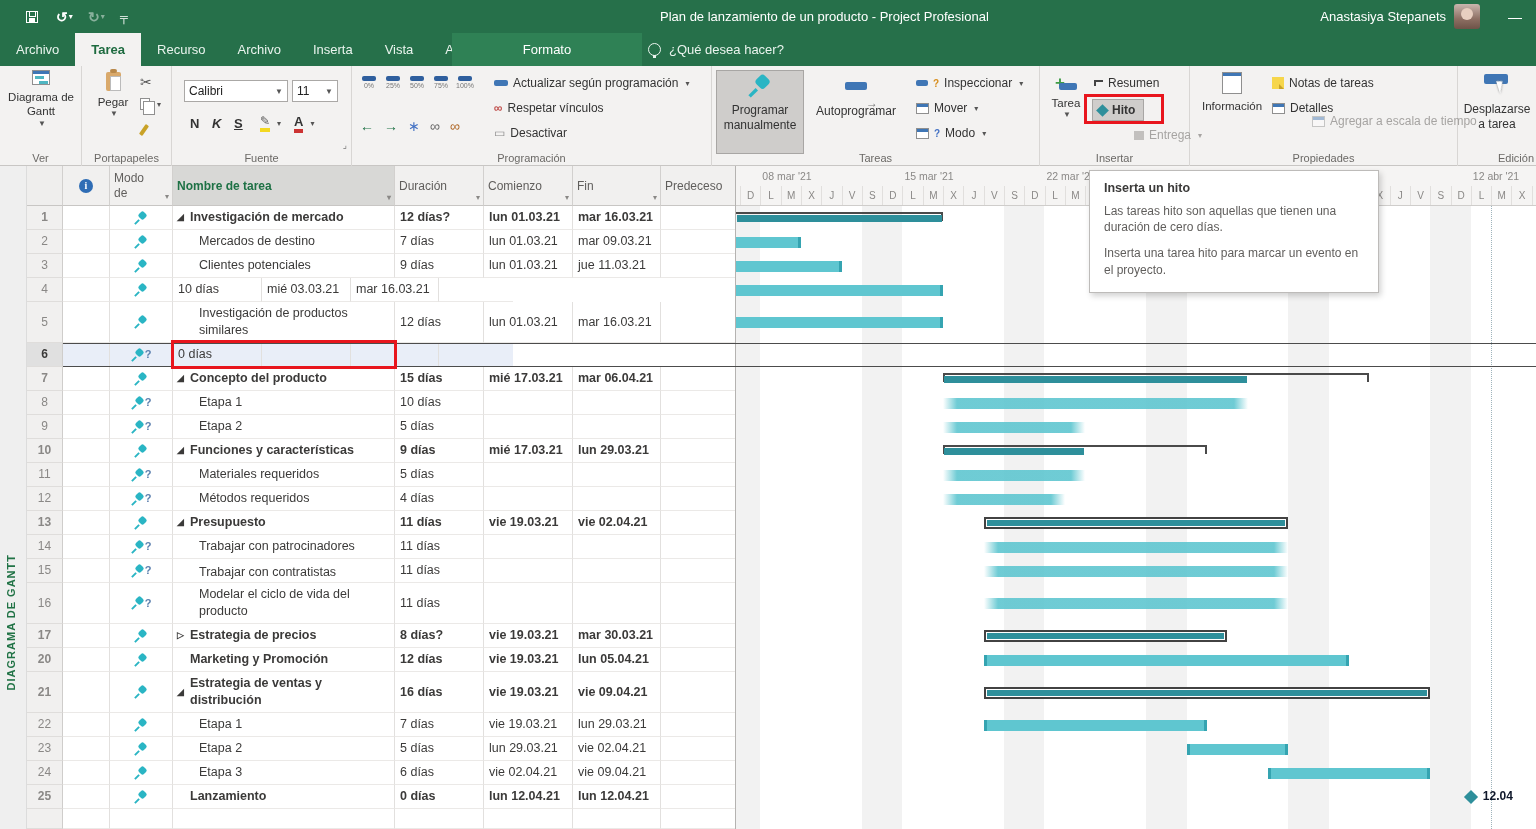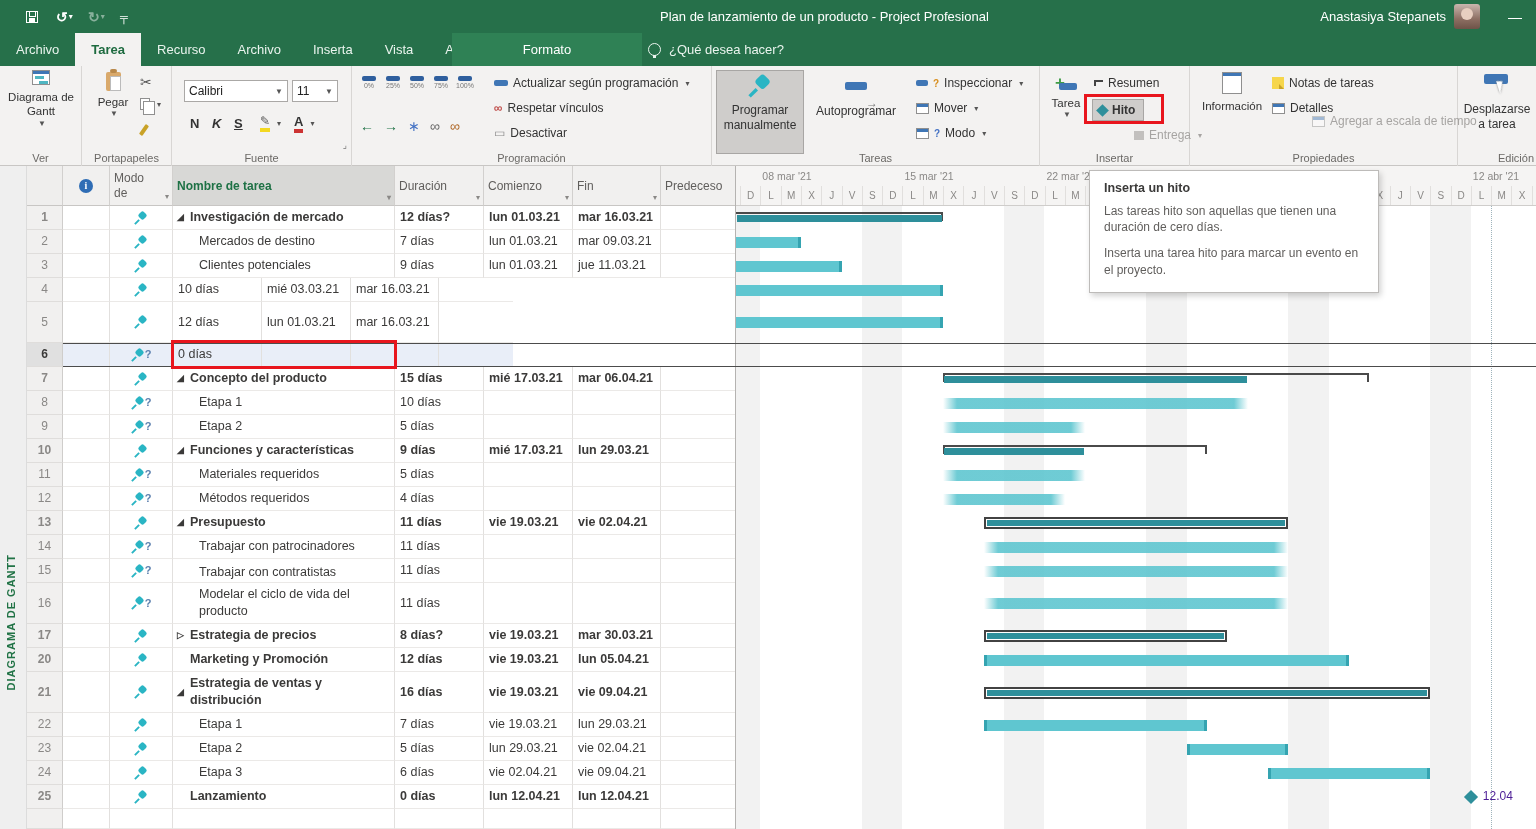--- a/index.html
+++ b/index.html
@@ -118,21 +118,21 @@
   .bar-task .capL, .bar-task .capR { position:absolute; top:0; width:3px; height:11px; background:#35a4b1; }
   .bar-task .capL { left:0; } .bar-task .capR { right:0; }
   .bar-pending { height:11px; background:linear-gradient(90deg, rgba(95,198,208,0) 0, rgba(95,198,208,.9) 14px, rgba(95,198,208,.9) calc(100% - 14px), rgba(95,198,208,0) 100%); }
   .bar-outlined { height:12px; background:#2e8f9b; border:2px solid #424242; box-shadow:inset 0 0 0 1px #fff; }
   .bar-summary { height:13px; }
   .bar-summary .topline { position:absolute; left:0; right:0; top:0; height:2px; background:#4a4a4a; }
   .bar-summary .hookL, .bar-summary .hookR { position:absolute; top:0; width:2px; height:9px; background:#4a4a4a; }
   .bar-summary .hookL { left:0; } .bar-summary .hookR { right:0; }
   .bar-summary .fill { position:absolute; left:1px; top:3px; height:7px; background:#2e8f9b; }
   .gms { position:absolute; width:10px; height:10px; background:#2e8f9b; transform:rotate(45deg); }
-  .gms-label { position:absolute; font-size:12px; font-weight:normal; color:#4c1d95; white-space:nowrap; }
+  .gms-label { position:absolute; font-size:12px; font-weight:bold; color:#0f172a; white-space:nowrap; }
   #row6lines { left:63px; top:343px; width:1473px; height:24px; border-top:1px solid #4c4c4c; border-bottom:1px solid #4c4c4c; z-index:5; pointer-events:none; }
 </style>
 </head>
 <body>
 
 <div id="titlebar" class="abs">
   <div class="qat abs" style="left:26px;">
       <span class="i-save"></span>
     </div>
   <div class="qat abs" style="left:56px;">
@@ -451,20 +451,23 @@
       <div class="td" style="width: 89px;">10 días</div>
       <div class="td" style="width: 89px;">mié 03.03.21</div>
       <div class="td" style="width: 88px;">mar 16.03.21</div>
       <div class="td" style="width: 74px; border-right: none;"></div>
     </div>
     <div class="trow" style="top: 302px; height: 41px; position: absolute;">
       <div class="td numc c" style="width: 36px;">5</div>
       <div class="td" style="width: 47px;"></div>
       <div class="td c" style="width: 63px;">
         <div class="pin" style="position: relative;"></div>
+      </div>
+      <div class="td namec" style="width: 222px; padding-left: 26px;">
+        <span>Investigación de productos similares</span>
       </div>
       <div class="td" style="width: 89px;">12 días</div>
       <div class="td" style="width: 89px;">lun 01.03.21</div>
       <div class="td" style="width: 88px;">mar 16.03.21</div>
       <div class="td" style="width: 74px; border-right: none;"></div>
     </div>
     <div class="trow sel" style="top: 343px; height: 24px; position: absolute;">
       <div class="td numc c" style="width: 36px;">6</div>
       <div class="td" style="width: 47px;"></div>
       <div class="td c" style="width: 63px;">

